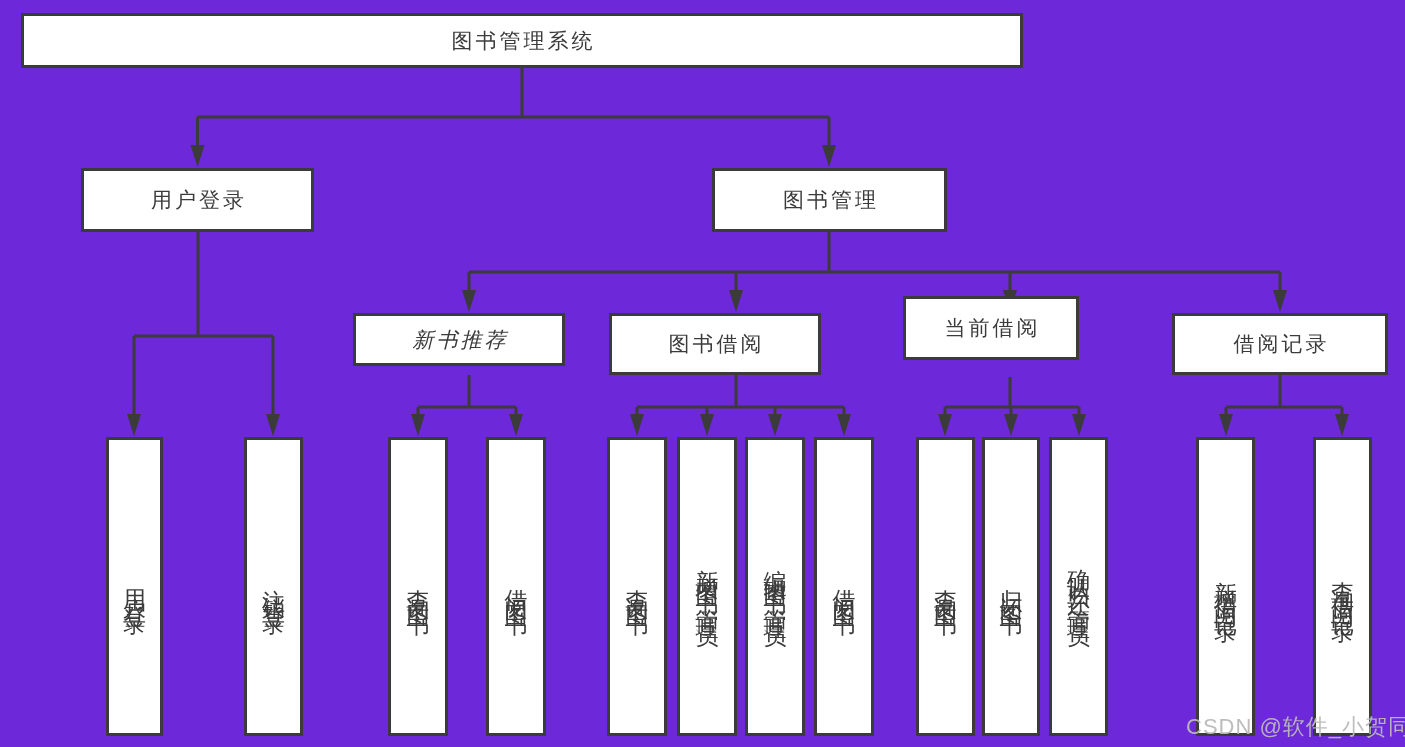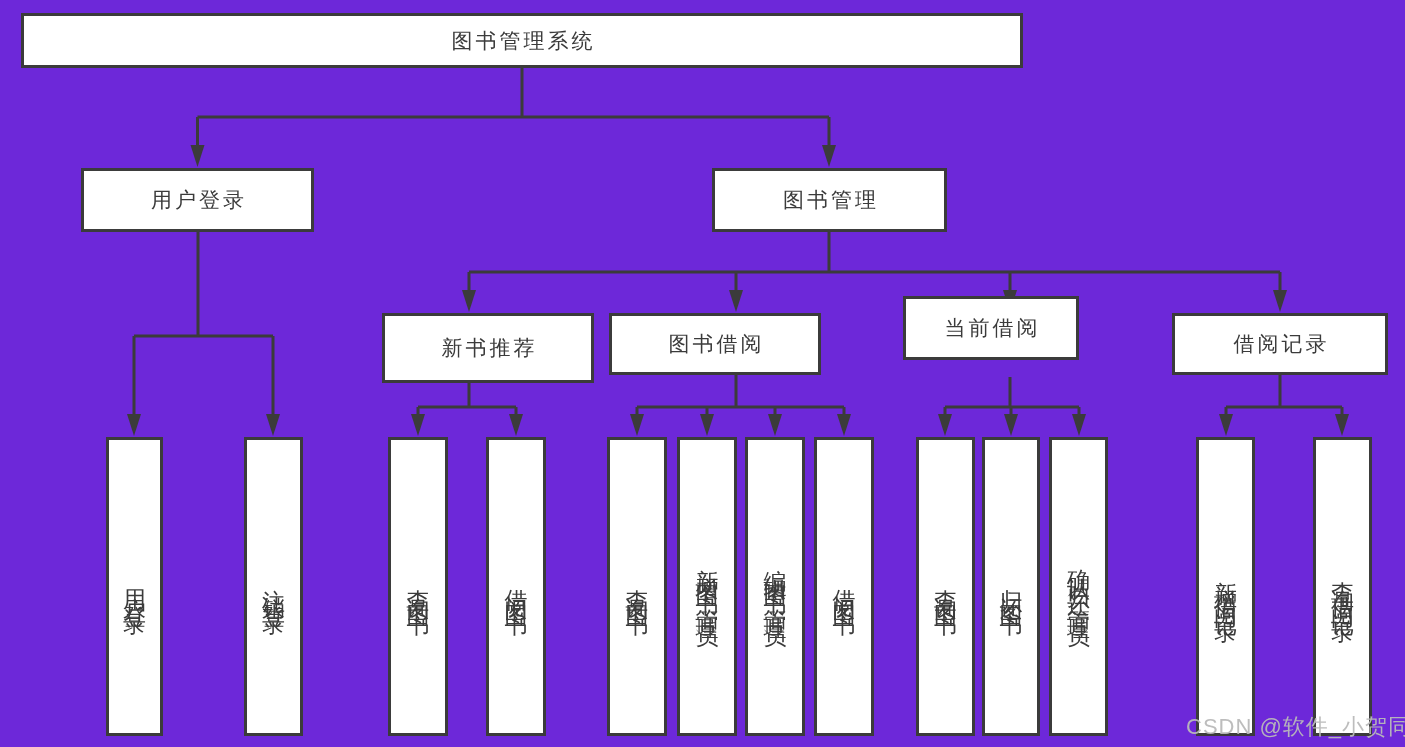--- a/index.html
+++ b/index.html
@@ -105,21 +105,21 @@
     <span class="h-label">图书管理系统</span>
   </div>
 
   <div class="box" style="left:81px; top:168px; width:233px; height:64px;">
     <span class="h-label">用户登录</span>
   </div>
   <div class="box" style="left:712px; top:168px; width:235px; height:64px;">
     <span class="h-label">图书管理</span>
   </div>
 
-  <div class="box" style="left:382px; top:313px; width:212px; height:70px;">
+  <div class="box" style="left:353px; top:313px; width:212px; height:53px;font-style:italic;">
     <span class="h-label">新书推荐</span>
   </div>
   <div class="box" style="left:609px; top:313px; width:212px; height:62px;">
     <span class="h-label">图书借阅</span>
   </div>
   <div class="box" style="left:903px; top:296px; width:176px; height:64px;">
     <span class="h-label">当前借阅</span>
   </div>
   <div class="box" style="left:1172px; top:313px; width:216px; height:62px;">
     <span class="h-label">借阅记录</span>

